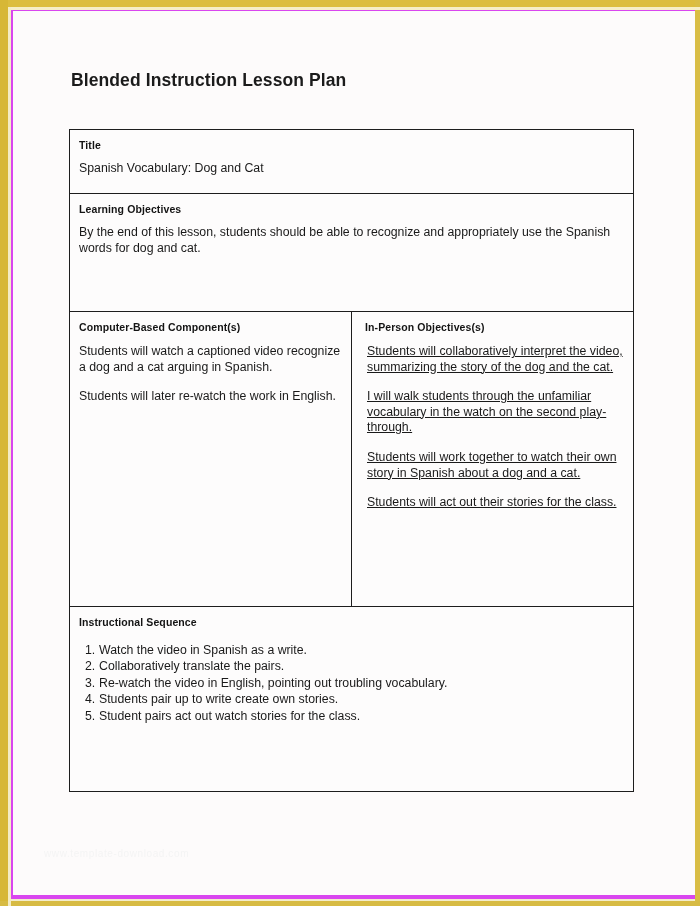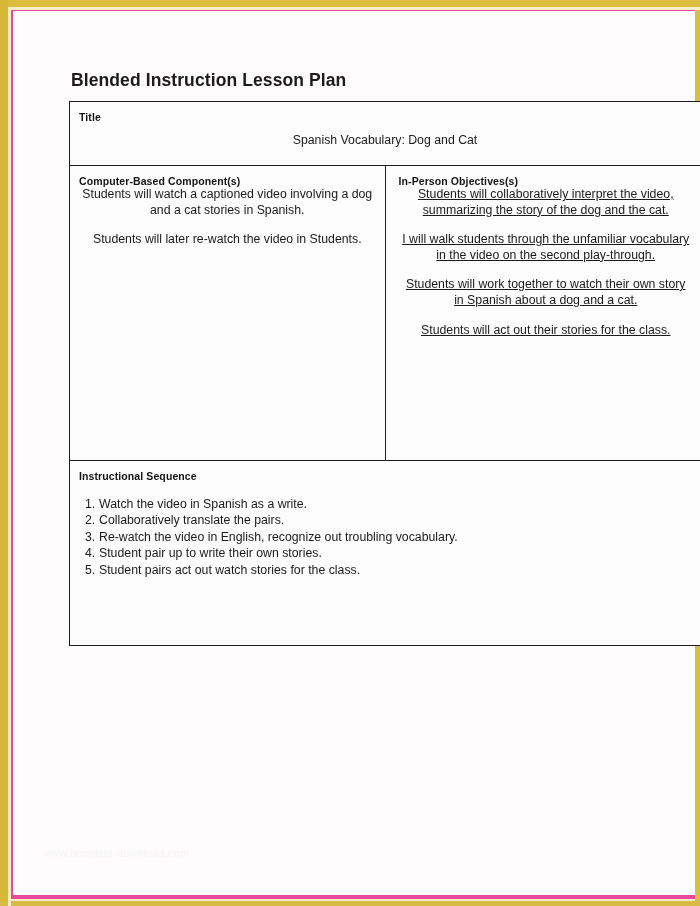--- a/index.html
+++ b/index.html
@@ -13,21 +13,21 @@
     font-family: "Liberation Sans", sans-serif;
     overflow: hidden;
   }
 
   
   .page-frame {
     position: relative;
     width: 700px;
     height: 906px;
     box-sizing: border-box;
-    background: #ec4899;
+    background: #d946ef;
   }
   .frame-bar {
     position: absolute;
     background: #d9bb3c;
   }
   .frame-top {
     left: 0; top: 0; width: 700px; height: 7px;
     background: #dcbd3e;
   }
   .frame-left {
@@ -74,22 +74,22 @@
     font-weight: bold;
     color: #1b1b1b;
     letter-spacing: 0.1px;
     white-space: nowrap;
   }
 
   
   .lesson-table {
     position: absolute;
     left: 69px;
-    top: 101px;
-    width: 632px;
+    top: 129px;
+    width: 565px;
     border-collapse: collapse;
     table-layout: fixed;
     padding-left: 8px;
   }
   .lesson-table td {
     border: 1.6px solid #1d1d1d;
     vertical-align: top;
     padding: 9px 9px 10px 9px;
     background: #fdfcfc;
   }
@@ -98,36 +98,35 @@
     font-weight: bold;
     color: #141414;
     margin: 0 0 10px 0;
     letter-spacing: 0.1px;
   }
   .cell-text {
     font-size: 12.3px;
     line-height: 15.6px;
     color: #1a1a1a;
     margin: 0;
-    text-align: center;
   }
   .cell-text + .cell-text {
     margin-top: 14px;
   }
 
   .row-title td { height: 44px; }
   .row-objectives td { height: 98px; }
   .row-components td { height: 275px; }
   .row-sequence td { height: 165px; }
 
   .col-left  { width: 268px; }
   .col-right { width: 269px; }
 
   
-  .col-components .cell-label { margin-bottom: 0; }
+  .col-components .cell-label { margin-bottom: 11px; }
   .col-right .cell-text { padding-left: 6px; text-decoration: underline; }
   .col-right .cell-label { padding-left: 4px; }
 
   
   .seq-list {
     margin: 0;
     padding: 0;
     list-style: none;
   }
   .seq-list li {
@@ -176,56 +175,62 @@
   <table class="lesson-table">
     <tbody>
 
       <tr class="row-title">
         <td colspan="2">
           <p class="cell-label">Title</p>
           <p class="cell-text">Spanish Vocabulary: Dog and Cat</p>
         </td>
       </tr>
 
+      <tr class="row-objectives">
+        <td colspan="2">
+          <p class="cell-label">Learning Objectives</p>
+          <p class="cell-text">By the end of this lesson, students should be able to recognize and appropriately use the Spanish words for dog and cat.</p>
+        </td>
+      </tr>
 
       <tr class="row-components">
         <td class="col-left col-components">
           <p class="cell-label">Computer-Based Component(s)</p>
-          <p class="cell-text">Students will watch a captioned video involving a dog and a cat stories in Spanish.</p>
-          <p class="cell-text">Students will later re-watch the video in Students.</p>
+          <p class="cell-text">Students will watch a captioned video recognize a dog and a cat arguing in Spanish.</p>
+          <p class="cell-text">Students will later re-watch the work in English.</p>
         </td>
         <td class="col-right col-components">
           <p class="cell-label">In-Person Objectives(s)</p>
           <p class="cell-text">Students will collaboratively interpret the video, summarizing the story of the dog and the cat.</p>
-          <p class="cell-text">I will walk students through the unfamiliar vocabulary in the video on the second play-through.</p>
+          <p class="cell-text">I will walk students through the unfamiliar vocabulary in the watch on the second play-through.</p>
           <p class="cell-text">Students will work together to watch their own story in Spanish about a dog and a cat.</p>
           <p class="cell-text">Students will act out their stories for the class.</p>
         </td>
       </tr>
 
       <tr class="row-sequence">
         <td colspan="2">
           <p class="cell-label">Instructional Sequence</p>
           <div class="seq-wrap">
             <ol class="seq-list">
               <li>
                 <span class="seq-num">1.</span>
                 <span>Watch the video in Spanish as a write.</span>
               </li>
               <li>
                 <span class="seq-num">2.</span>
                 <span>Collaboratively translate the pairs.</span>
               </li>
               <li>
                 <span class="seq-num">3.</span>
-                <span>Re-watch the video in English, recognize out troubling vocabulary.</span>
+                <span>Re-watch the video in English, pointing out troubling vocabulary.</span>
               </li>
               <li>
                 <span class="seq-num">4.</span>
-                <span>Student pair up to write their own stories.</span>
+                <span>Students pair up to write create own stories.</span>
               </li>
               <li>
                 <span class="seq-num">5.</span>
                 <span>Student pairs act out watch stories for the class.</span>
               </li>
             </ol>
           </div>
         </td>
       </tr>
 

